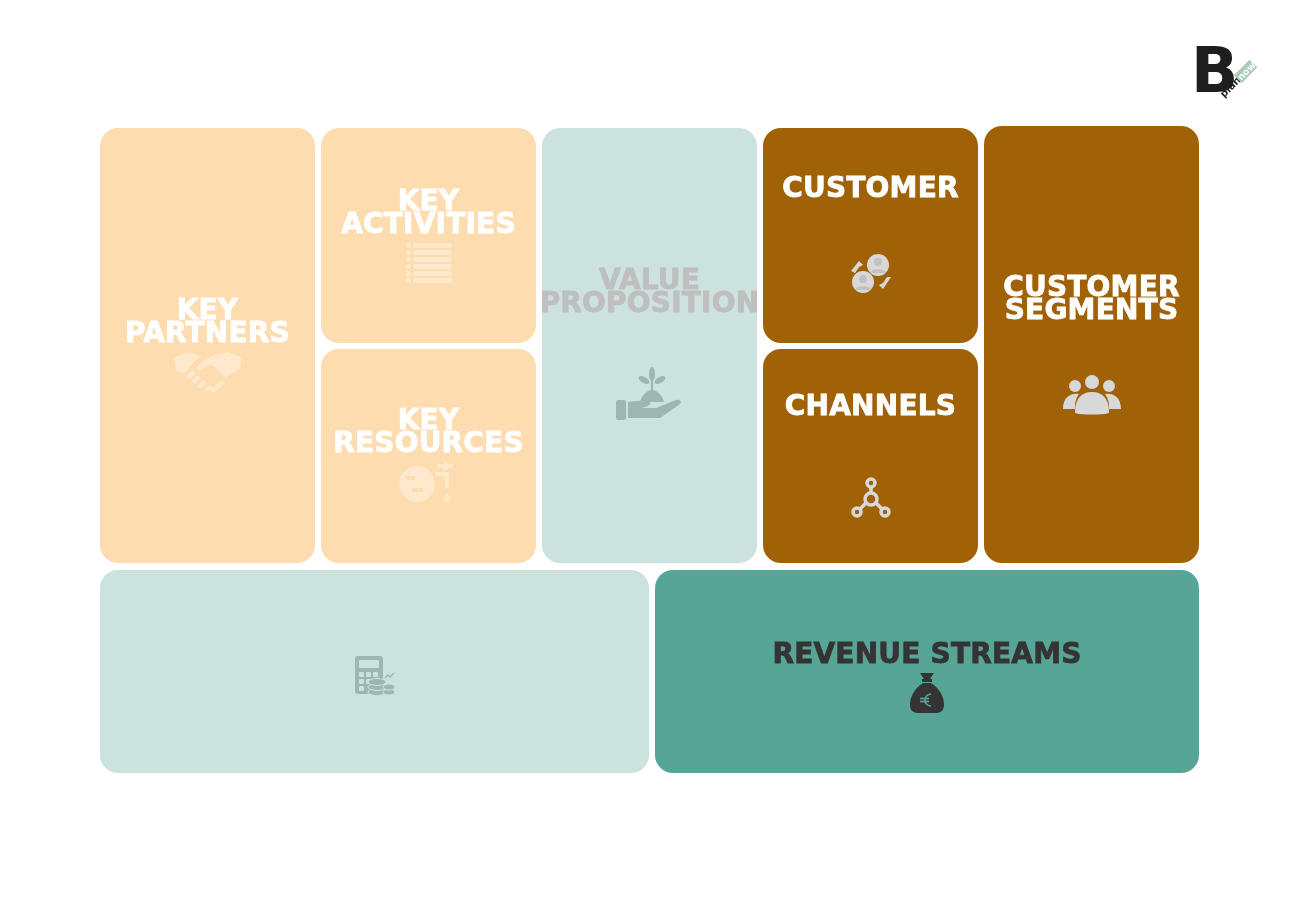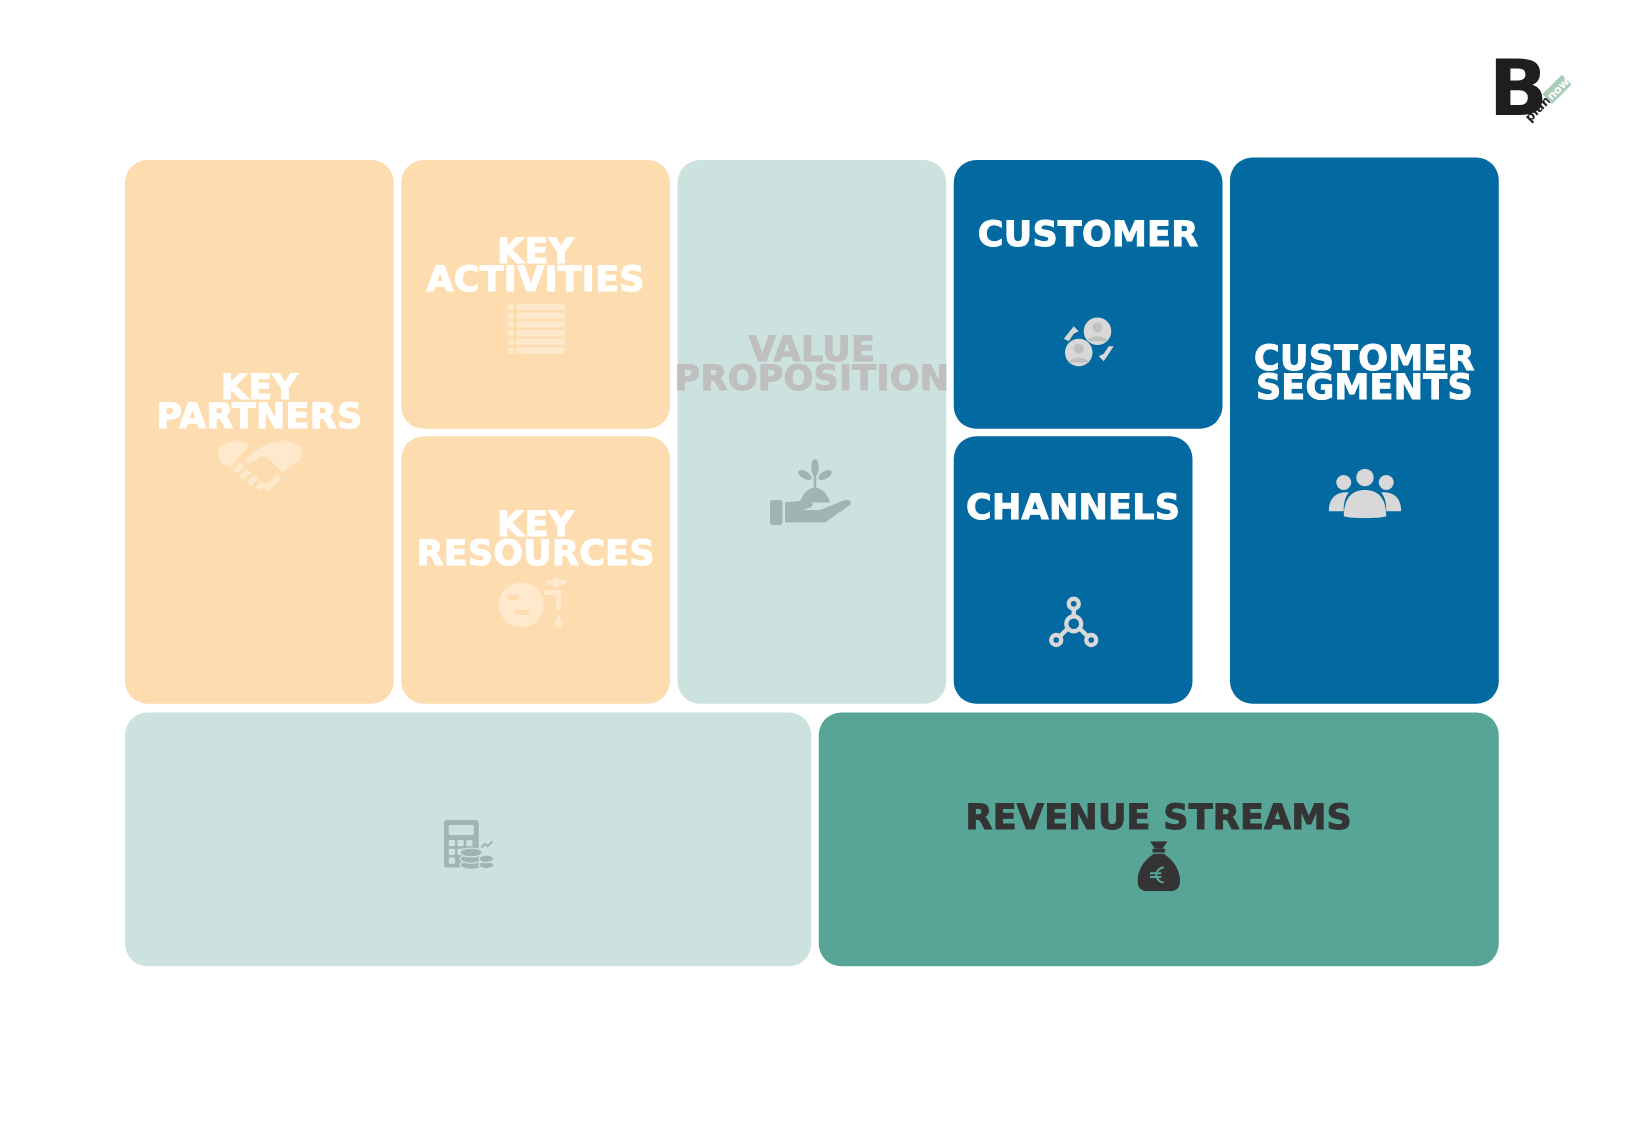--- a/index.html
+++ b/index.html
@@ -16,21 +16,21 @@
     .title {
       font-family: "DejaVu Sans", sans-serif;
       font-weight: 900; font-size: 28px; line-height: 23px;
       letter-spacing: 0.2px; text-transform: uppercase;
       -webkit-text-stroke: 0.8px currentColor;
     }
     .title span { display: block; }
     .icon { margin-top: 8px; display: block; }
     .orange { background: #fddcb0; color: #ffffff; }
     .mint { background: #cce2df; color: #bfbfbf; gap: 44px; }
-    .grey { background: #0369a1; color: #ffffff; gap: 46px; }
+    .grey { background: #a16207; color: #ffffff; gap: 46px; }
     .teal { background: #57a597; color: #343434; }
 
     #logo { position: absolute; left: 1191px; top: 40px; width: 70px; height: 62px; }
   </style>
 </head>
 <body>
 
 <div id="logo">
   <svg width="70" height="62" viewBox="0 0 70 62">
     <text x="0" y="52" font-family="DejaVu Sans, sans-serif" font-weight="900" font-size="62" fill="#1e1e1e">B</text>
@@ -134,21 +134,21 @@
     </g>
     <g fill="#c1c1c0">
       <circle cx="29" cy="9" r="4"></circle>
       <path d="M21 20 C22 15 36 15 37 20 Z"></path>
       <circle cx="14" cy="26" r="4"></circle>
       <path d="M6 37 C7 32 21 32 22 37 Z"></path>
     </g>
   </svg>
 </div>
 
-<div class="block grey" style="left:763px; top:349px; width:191px; height:214px;">
+<div class="block grey" style="left:763px; top:349px; width:215px; height:214px;">
   <div class="title">
     <span>CHANNELS</span>
   </div>
   <svg class="icon" width="40" height="42" viewBox="0 0 40 42" style="margin-top:14px">
     <g fill="none" stroke="#d8d8d8" stroke-width="3.5">
       <circle cx="20" cy="6" r="4"></circle>
       <circle cx="20" cy="22" r="6"></circle>
       <circle cx="6" cy="35" r="4"></circle>
       <circle cx="34" cy="35" r="4"></circle>
       <line x1="20" y1="10" x2="20" y2="16"></line>

